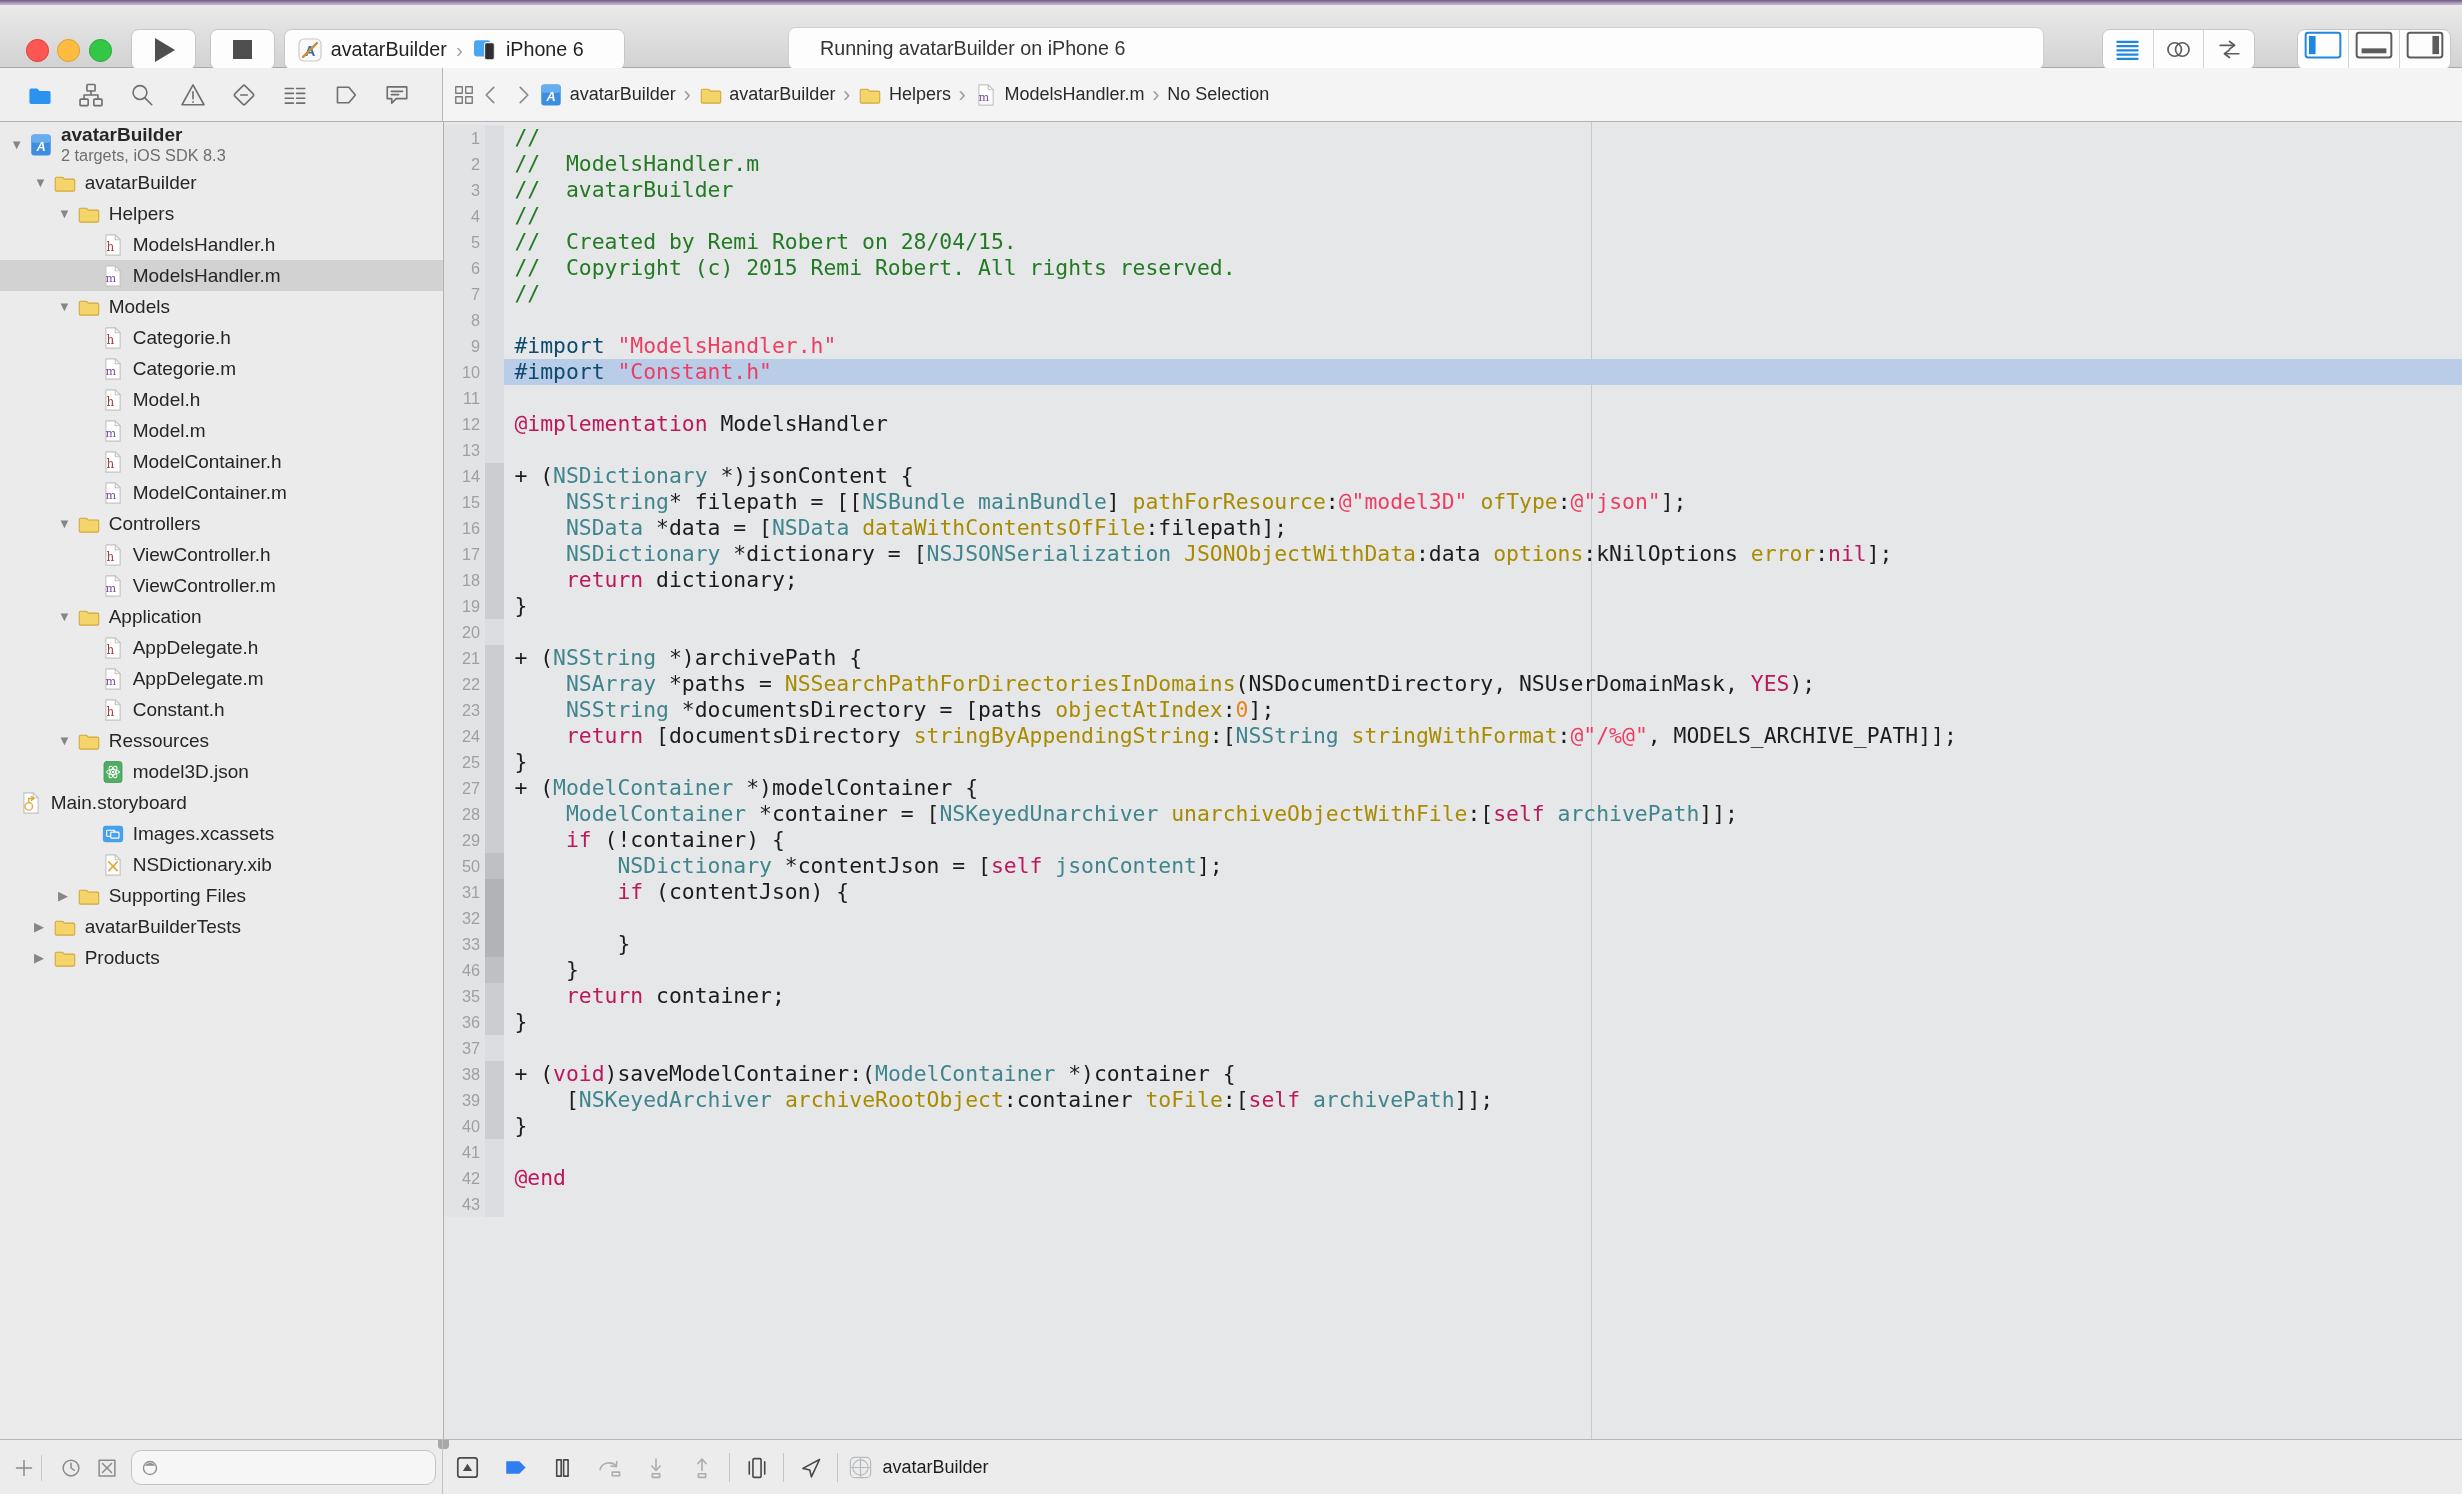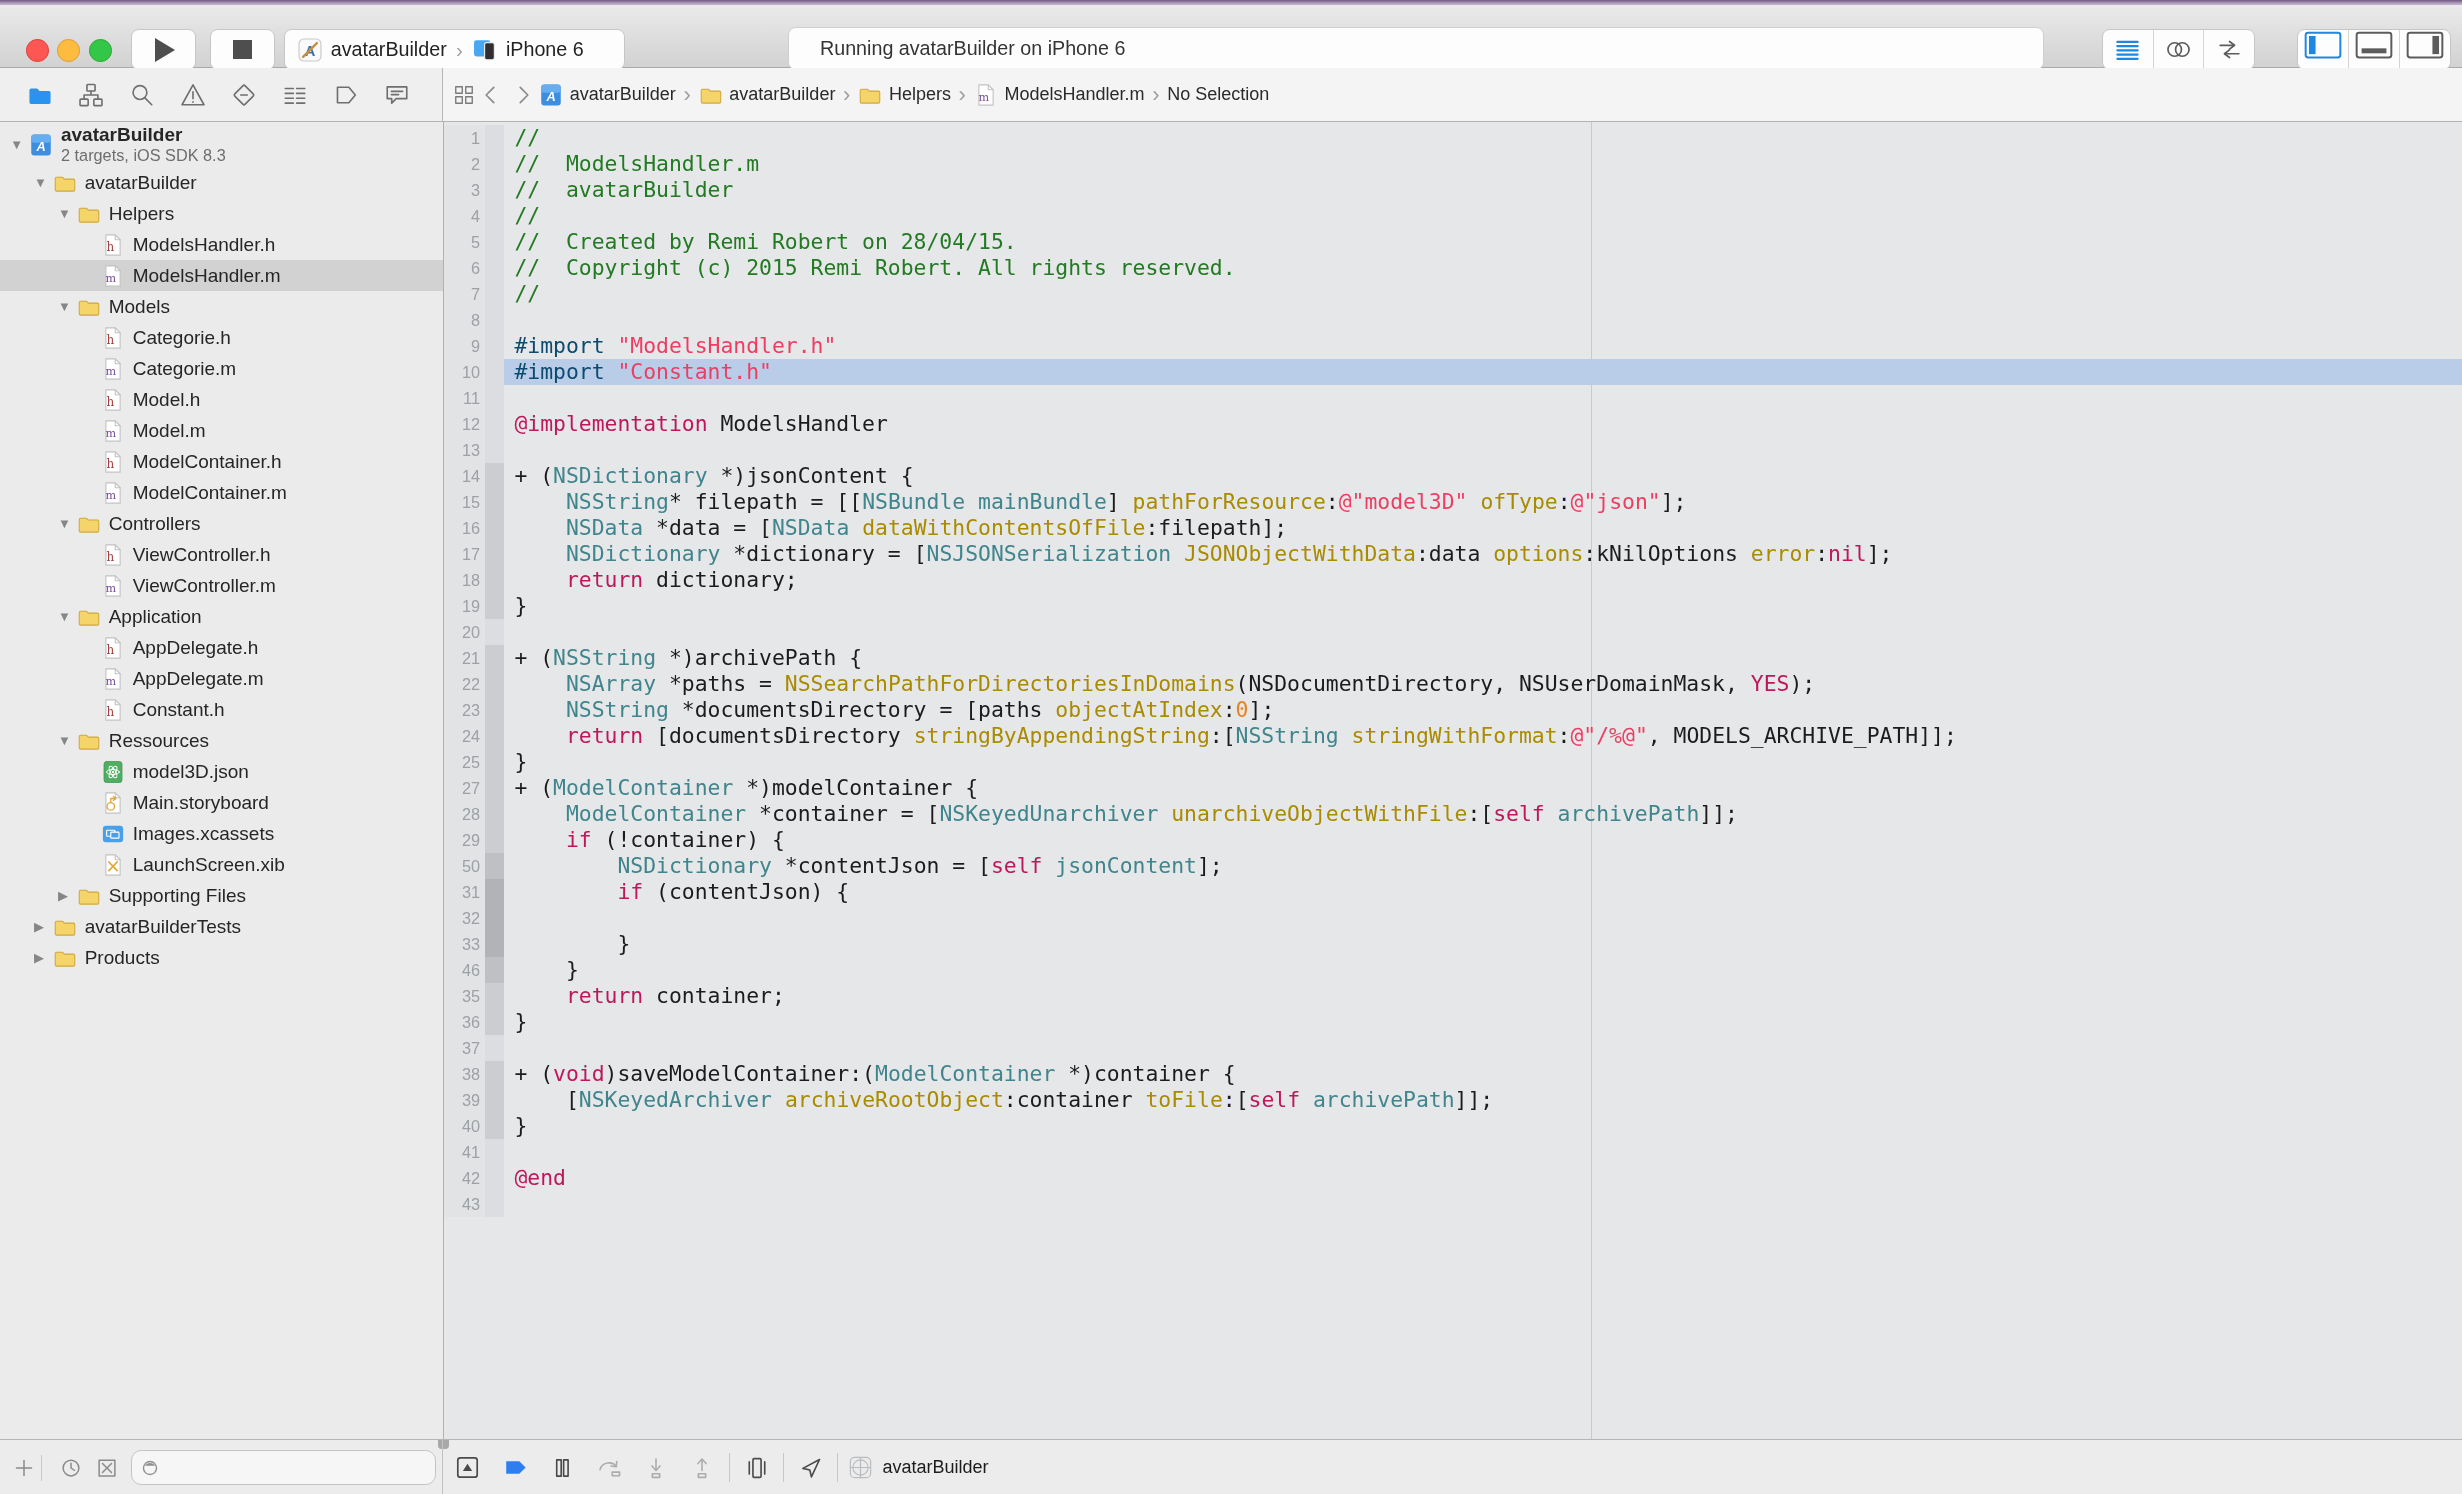--- a/index.html
+++ b/index.html
@@ -528,21 +528,21 @@
               <g stroke="#fff" stroke-width="1.3" fill="none">
                 <ellipse cx="16" cy="16" rx="8.5" ry="3.4"></ellipse>
                 <ellipse cx="16" cy="16" rx="8.5" ry="3.4" transform="rotate(60 16 16)"></ellipse>
                 <ellipse cx="16" cy="16" rx="8.5" ry="3.4" transform="rotate(-60 16 16)"></ellipse>
               </g>
               <circle cx="16" cy="16" r="1.6" fill="#fff" stroke="none"></circle>
             </svg>
           </span>
           <span class="tlabel">model3D.json</span>
         </div>
-        <div class="trow" style="padding-left: 82px;">
+        <div class="trow" style="">
           <span class="disc"></span>
           <span class="ticon">
             <svg width="24" height="24" viewBox="0 0 32 32" fill="none" stroke="currentColor" stroke-width="2" stroke-linecap="round" stroke-linejoin="round">
               <path d="M6.5 2.5 h12.5 l6.5 6.5 V29.5 h-19 z" fill="#ffffff" stroke="#c2c2c2" stroke-width="1.5"></path>
               <path d="M19 2.5 v6.5 h6.5" stroke="#c2c2c2" stroke-width="1.5"></path>
               <g stroke="#dfa83d" stroke-width="1.8">
                 <circle cx="13" cy="20.5" r="5"></circle>
                 <path d="M13 15.5 V10 h6"></path>
                 <path d="M16.5 7.5 l3.5 2.5 -3.5 2.5"></path>
               </g>
@@ -567,21 +567,21 @@
           <span class="disc"></span>
           <span class="ticon">
             <svg width="24" height="24" viewBox="0 0 32 32" fill="none" stroke="currentColor" stroke-width="2" stroke-linecap="round" stroke-linejoin="round">
               <path d="M6.5 2.5 h12.5 l6.5 6.5 V29.5 h-19 z" fill="#ffffff" stroke="#c2c2c2" stroke-width="1.5"></path>
               <path d="M19 2.5 v6.5 h6.5" stroke="#c2c2c2" stroke-width="1.5"></path>
               <g stroke="#dfa83d" stroke-width="2.4">
                 <path d="M10.5 12 L21.5 23.5 M21.5 12 L10.5 23.5"></path>
               </g>
             </svg>
           </span>
-          <span class="tlabel">LaunchScreen.xib</span>
+          <span class="tlabel">NSDictionary.xib</span>
         </div>
         <div class="trow" style="padding-left: 58px;">
           <span class="disc">▶</span>
           <span class="ticon">
             <svg width="24" height="24" viewBox="0 0 32 32" fill="none" stroke="currentColor" stroke-width="2" stroke-linecap="round" stroke-linejoin="round">
               <path d="M3 10 q0-1.8 1.8-1.8 h7.7 l2.6 2.6 h12.1 q1.8 0 1.8 1.8 v12.4 q0 1.8-1.8 1.8 H4.8 q-1.8 0-1.8-1.8 z" fill="#f5d469" stroke="#cfa83c" stroke-width="1.4"></path>
             </svg>
           </span>
           <span class="tlabel">Supporting Files</span>
         </div>

